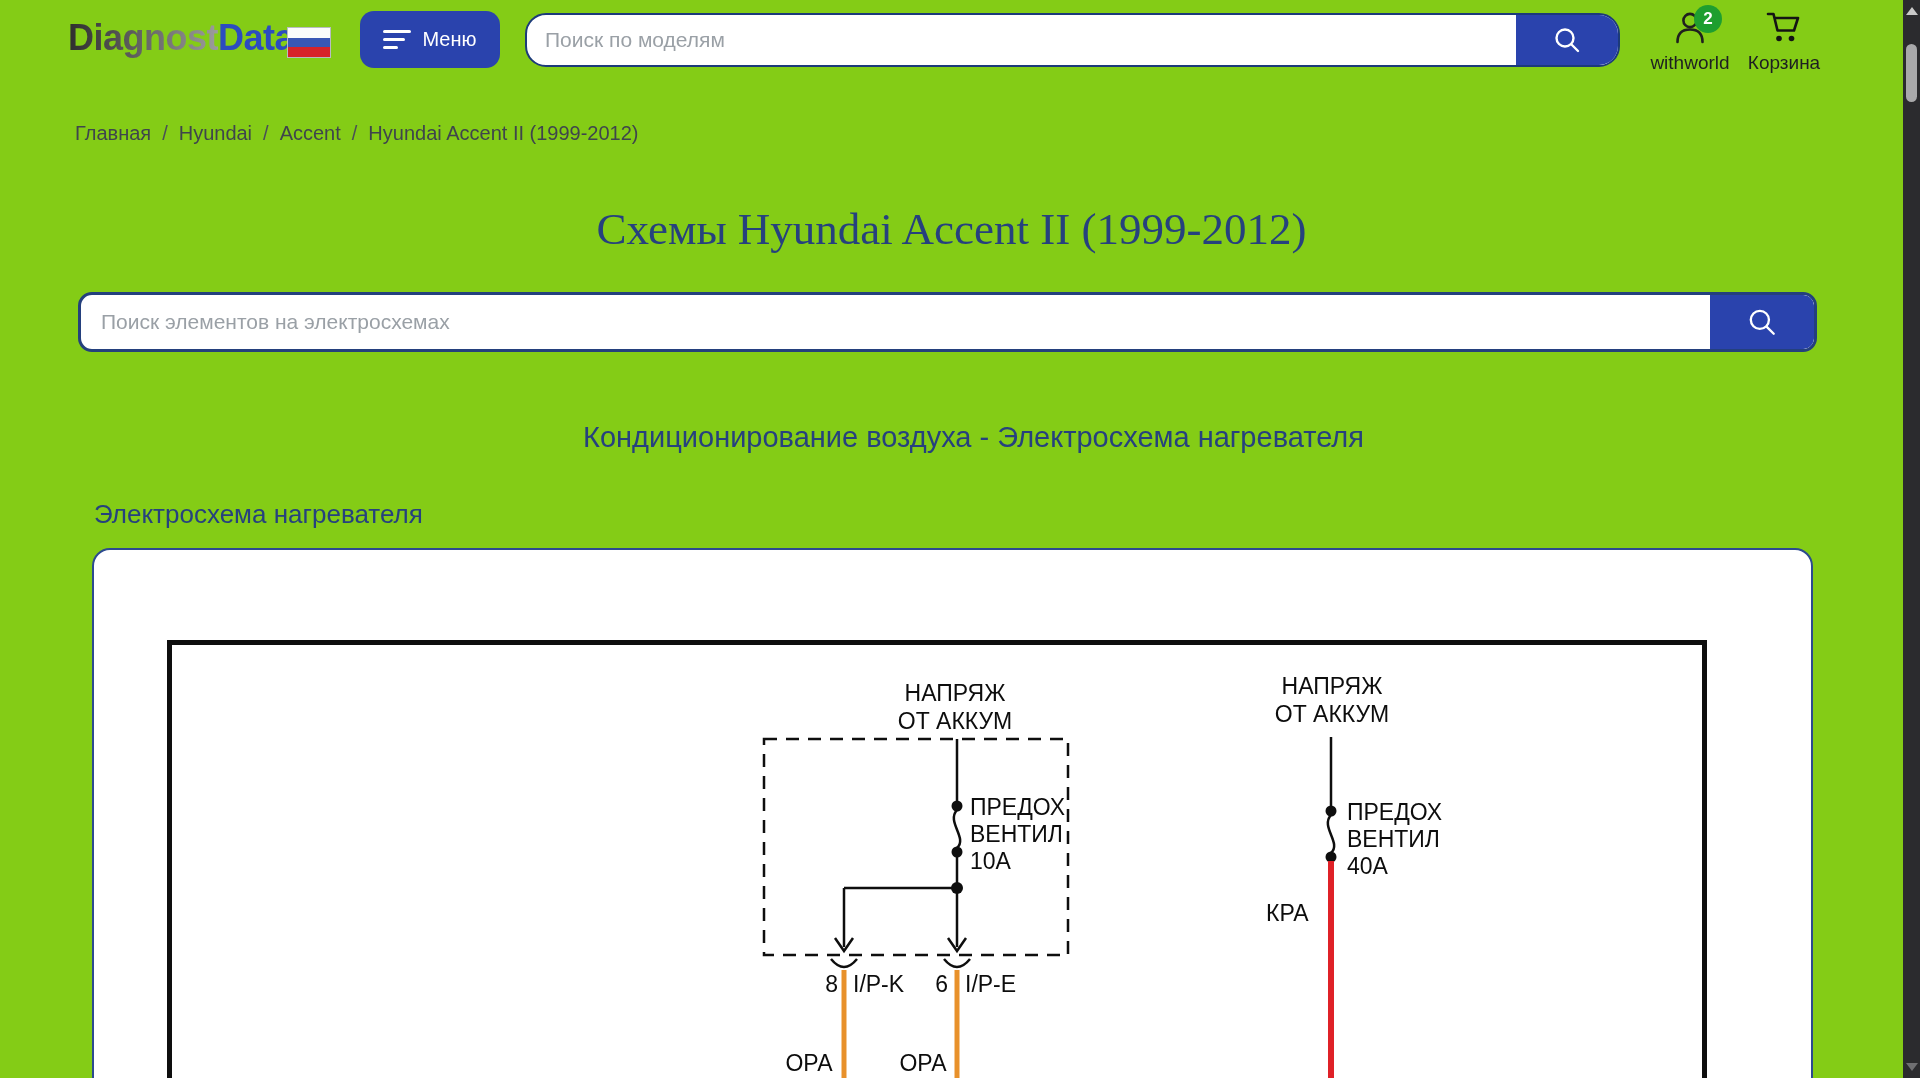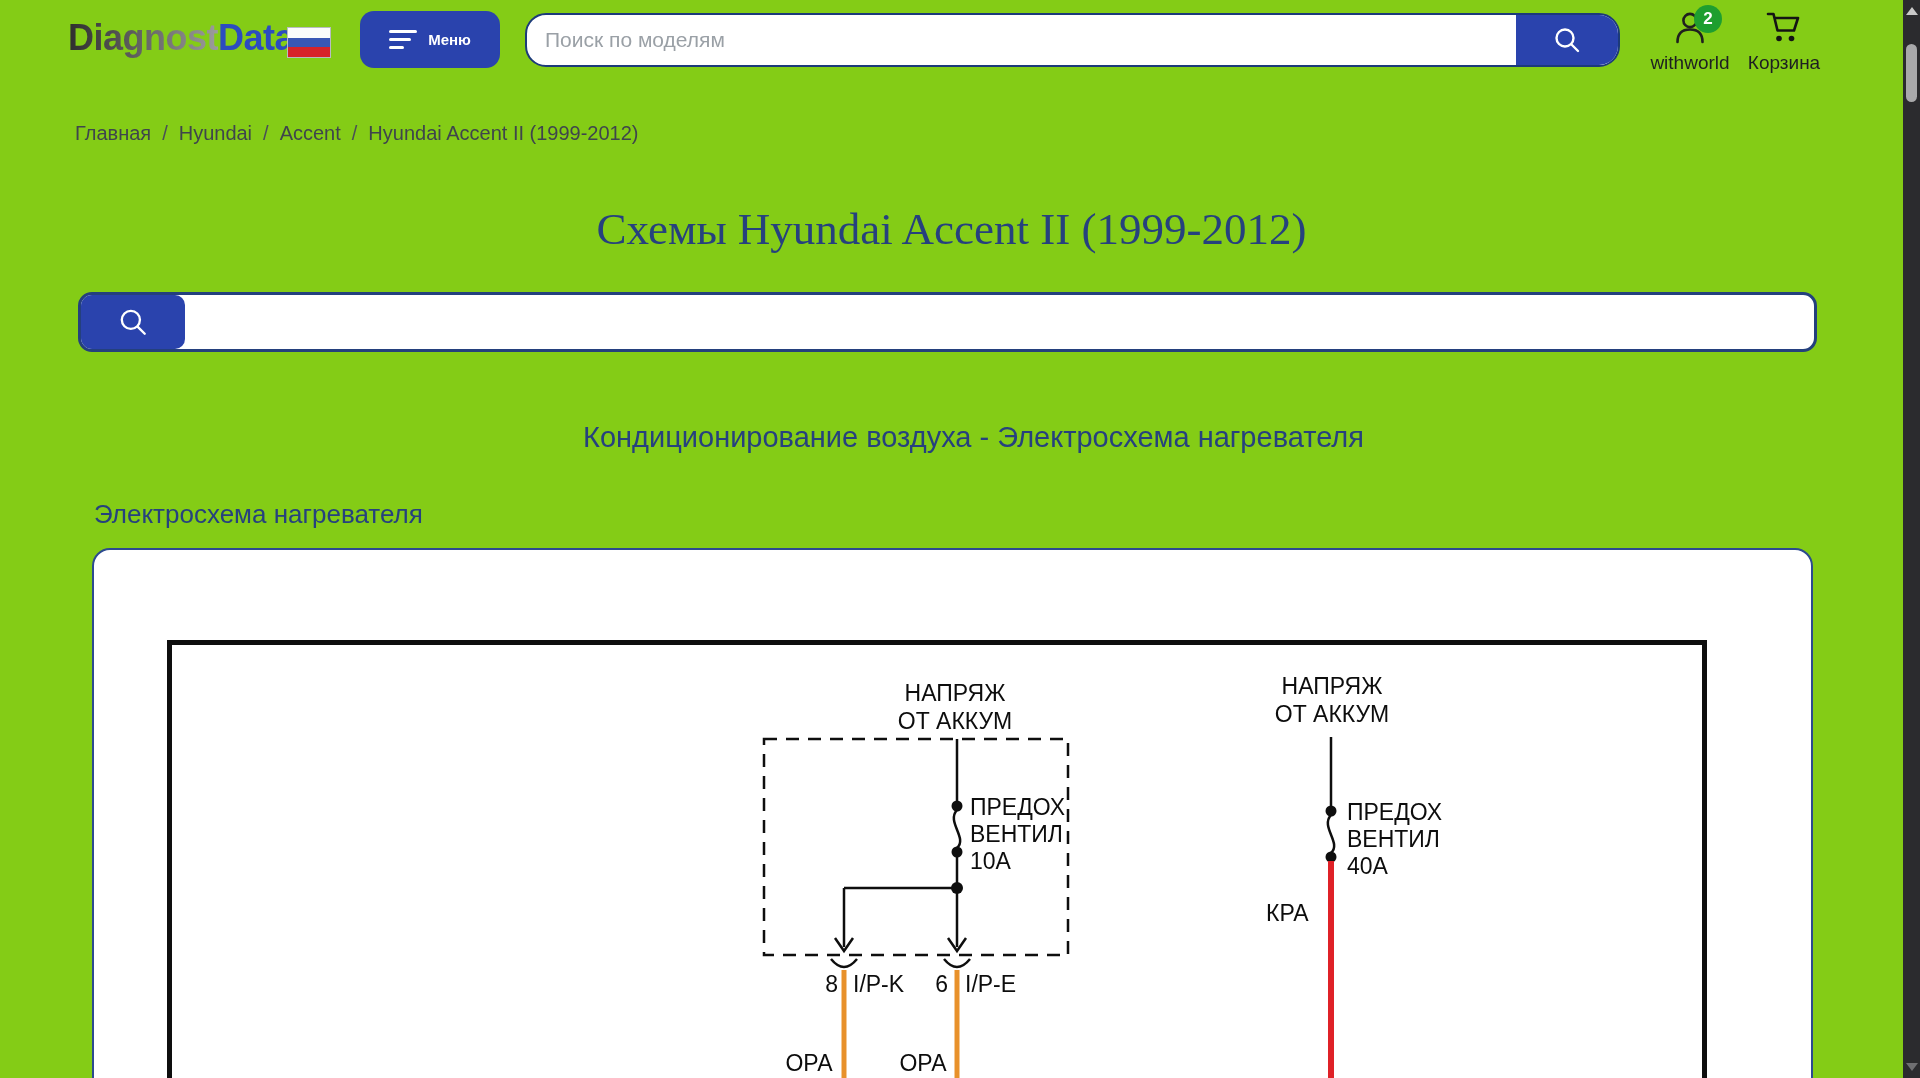--- a/index.html
+++ b/index.html
@@ -14,21 +14,21 @@
   .flag { position:absolute; left:287px; top:27px; width:44px; height:31px; border:1px solid #b9bcc2; }
   .flag div { height:33.33%; }
   .flag .f-w { background:#fbfbfb; }
   .flag .f-b { background:#3a57b5; }
   .flag .f-r { background:#d7232a; }
 
   .menu-btn { position:absolute; left:360px; top:11px; width:140px; height:57px; background:#2a43ad; border-radius:14px; display:flex; align-items:center; justify-content:center; gap:11px; cursor:pointer; }
   .burger { display:flex; flex-direction:column; gap:5px; width:28px; }
   .burger i { display:block; height:3px; border-radius:2px; background:#ffffff; }
   .burger i:nth-child(1){ width:28px; } .burger i:nth-child(2){ width:22px; } .burger i:nth-child(3){ width:15px; }
-  .menu-btn span { color:#fff; font-size:15px; font-weight:700; }
+  .menu-btn span { color:#fff; font-size:20px; font-weight:400; }
 
   .search1 { position:absolute; left:525px; top:13px; width:1095px; height:54px; background:#fff; border:2px solid #1c3a7a; border-radius:21px; display:flex; overflow:hidden;justify-content:center; }
   .search1 input { flex:1; border:none; outline:none; font-size:21px; padding:0 18px; color:#333; font-family:"Liberation Sans",sans-serif; background:transparent; }
   .search1 input::placeholder, .search2 input::placeholder { color:#9aa0a6; }
   .search-btn { width:102px; height:100%; background:#2a43ad; border:none; border-radius:0 9px 9px 0; display:flex; align-items:center; justify-content:center; cursor:pointer; }
 
   .hdr-user { position:absolute; left:1646px; top:9px; width:88px; text-align:center; cursor:pointer; }
   .hdr-cart { position:absolute; left:1742px; top:9px; width:84px; text-align:center; cursor:pointer; }
   .hdr-user .lbl, .hdr-cart .lbl { font-size:19px; color:#1d1f22; margin-top:1px; }
   .badge { position:absolute; left:48px; top:-4px; width:28px; height:28px; border-radius:50%; background:#1e9e2f; color:#fff; font-size:17px; font-weight:bold; line-height:28px; text-align:center; }
@@ -131,20 +131,21 @@
     <a>Hyundai</a>
     <span class="sep">/</span>
     <a>Accent</a>
     <span class="sep">/</span>
     <span>Hyundai Accent II (1999-2012)</span>
   </div>
 
   <h1 class="page-title">Схемы Hyundai Accent II (1999-2012)</h1>
 
   <div class="search2">
+    <input type="text" placeholder="Поиск элементов на электросхемах" style="">
     <button class="search-btn">
       <svg width="32" height="32" viewBox="0 0 30 30">
           <circle cx="13" cy="13" r="8.5" fill="none" stroke="#fff" stroke-width="2.2"></circle>
           <line x1="19.5" y1="19.5" x2="26" y2="26" stroke="#fff" stroke-width="2.2" stroke-linecap="round"></line>
         </svg>
     </button>
   </div>
 
   <div class="section-title">Кондиционирование воздуха - Электросхема нагревателя</div>
   <a class="diagram-link">Электросхема нагревателя</a>

